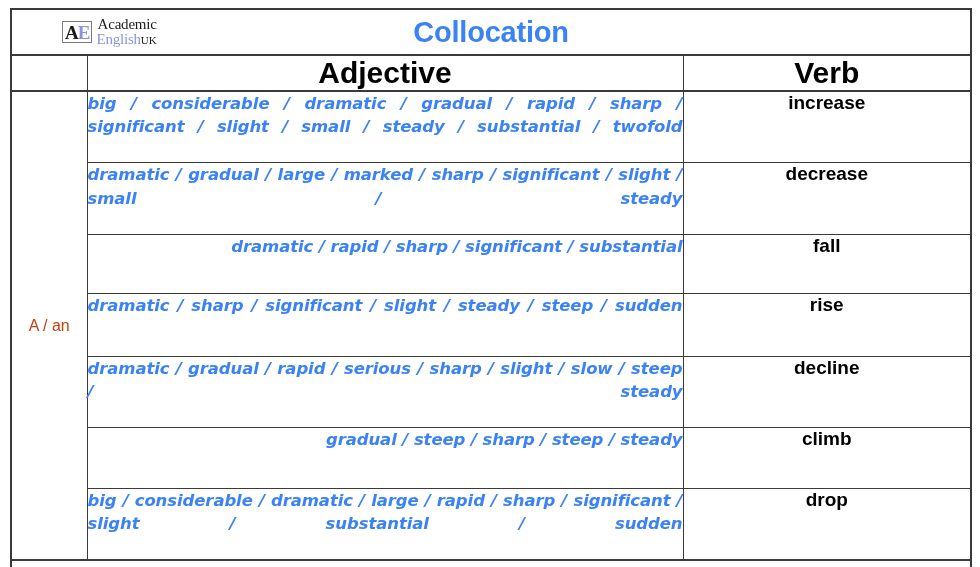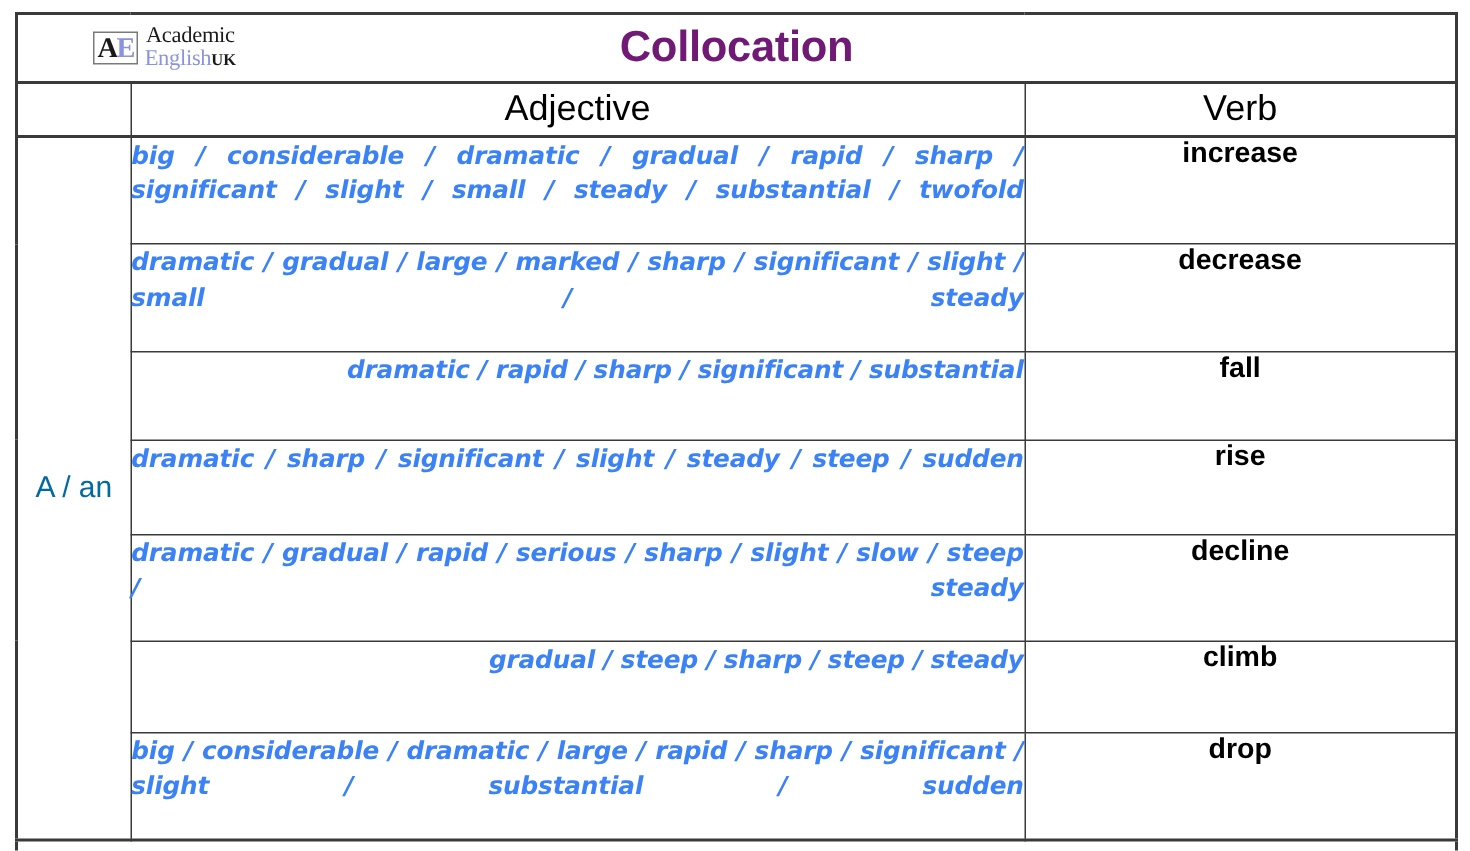--- a/index.html
+++ b/index.html
@@ -56,21 +56,21 @@
     display: block;
     height: 44px;
   }
   .doc-title {
     position: absolute;
     left: 0; right: 0; top: 50%;
     transform: translateY(-50%);
     text-align: center;
     font-size: 29px;
     font-weight: bold;
-    color: #701a75;
+    color: #3b82f6;
     letter-spacing: -0.2px;
   }
 
   
   .logo {
     position: absolute;
     left: 50px;
     top: 50%;
     transform: translateY(-50%);
     display: flex;
@@ -84,60 +84,60 @@
     font-size: 19px;
     line-height: 19px;
     letter-spacing: -1px;
     background: #ffffff;
   }
   .logo-mark .m-a { color: #1a1a1a; font-weight: bold; }
   .logo-mark .m-e { color: #8c93dd; font-weight: bold; }
   .logo-words {
     font-family: "Liberation Serif", serif;
     line-height: 1.0;
-    text-align: center;
+    text-align: right;
   }
   .logo-words .w1 {
     display: block;
     font-size: 15px;
     color: #1a1a1a;
     letter-spacing: -0.2px;
   }
   .logo-words .w2 {
     display: block;
     font-size: 15px;
     color: #8c93dd;
     letter-spacing: -0.2px;
     white-space: nowrap;
   }
   .logo-words .w2 .uk {
     color: #1a1a1a;
     font-size: 11px;
-    font-weight: bold;
+    font-weight: normal;
     letter-spacing: 0;
   }
 
   
   .colhead {
     height: 34px;
     vertical-align: middle !important;
     text-align: center;
-    font-size: 24px;
-    font-weight: normal;
+    font-size: 30px;
+    font-weight: bold;
     color: #000000;
     border-bottom: 2px solid #3a3a3a !important;
   }
   .colhead.blank { border-bottom: 2px solid #3a3a3a !important; }
 
   
   .article-cell {
     vertical-align: middle !important;
     text-align: center;
-    font-size: 20px;
-    color: #0369a1;
+    font-size: 16px;
+    color: #c2410c;
   }
 
   
   .adj-cell {
     padding: 6px 10px 6px 11px;
   }
   .adj-text {
     display: block;
     font-family: "DejaVu Sans", sans-serif;
     font-style: italic;

